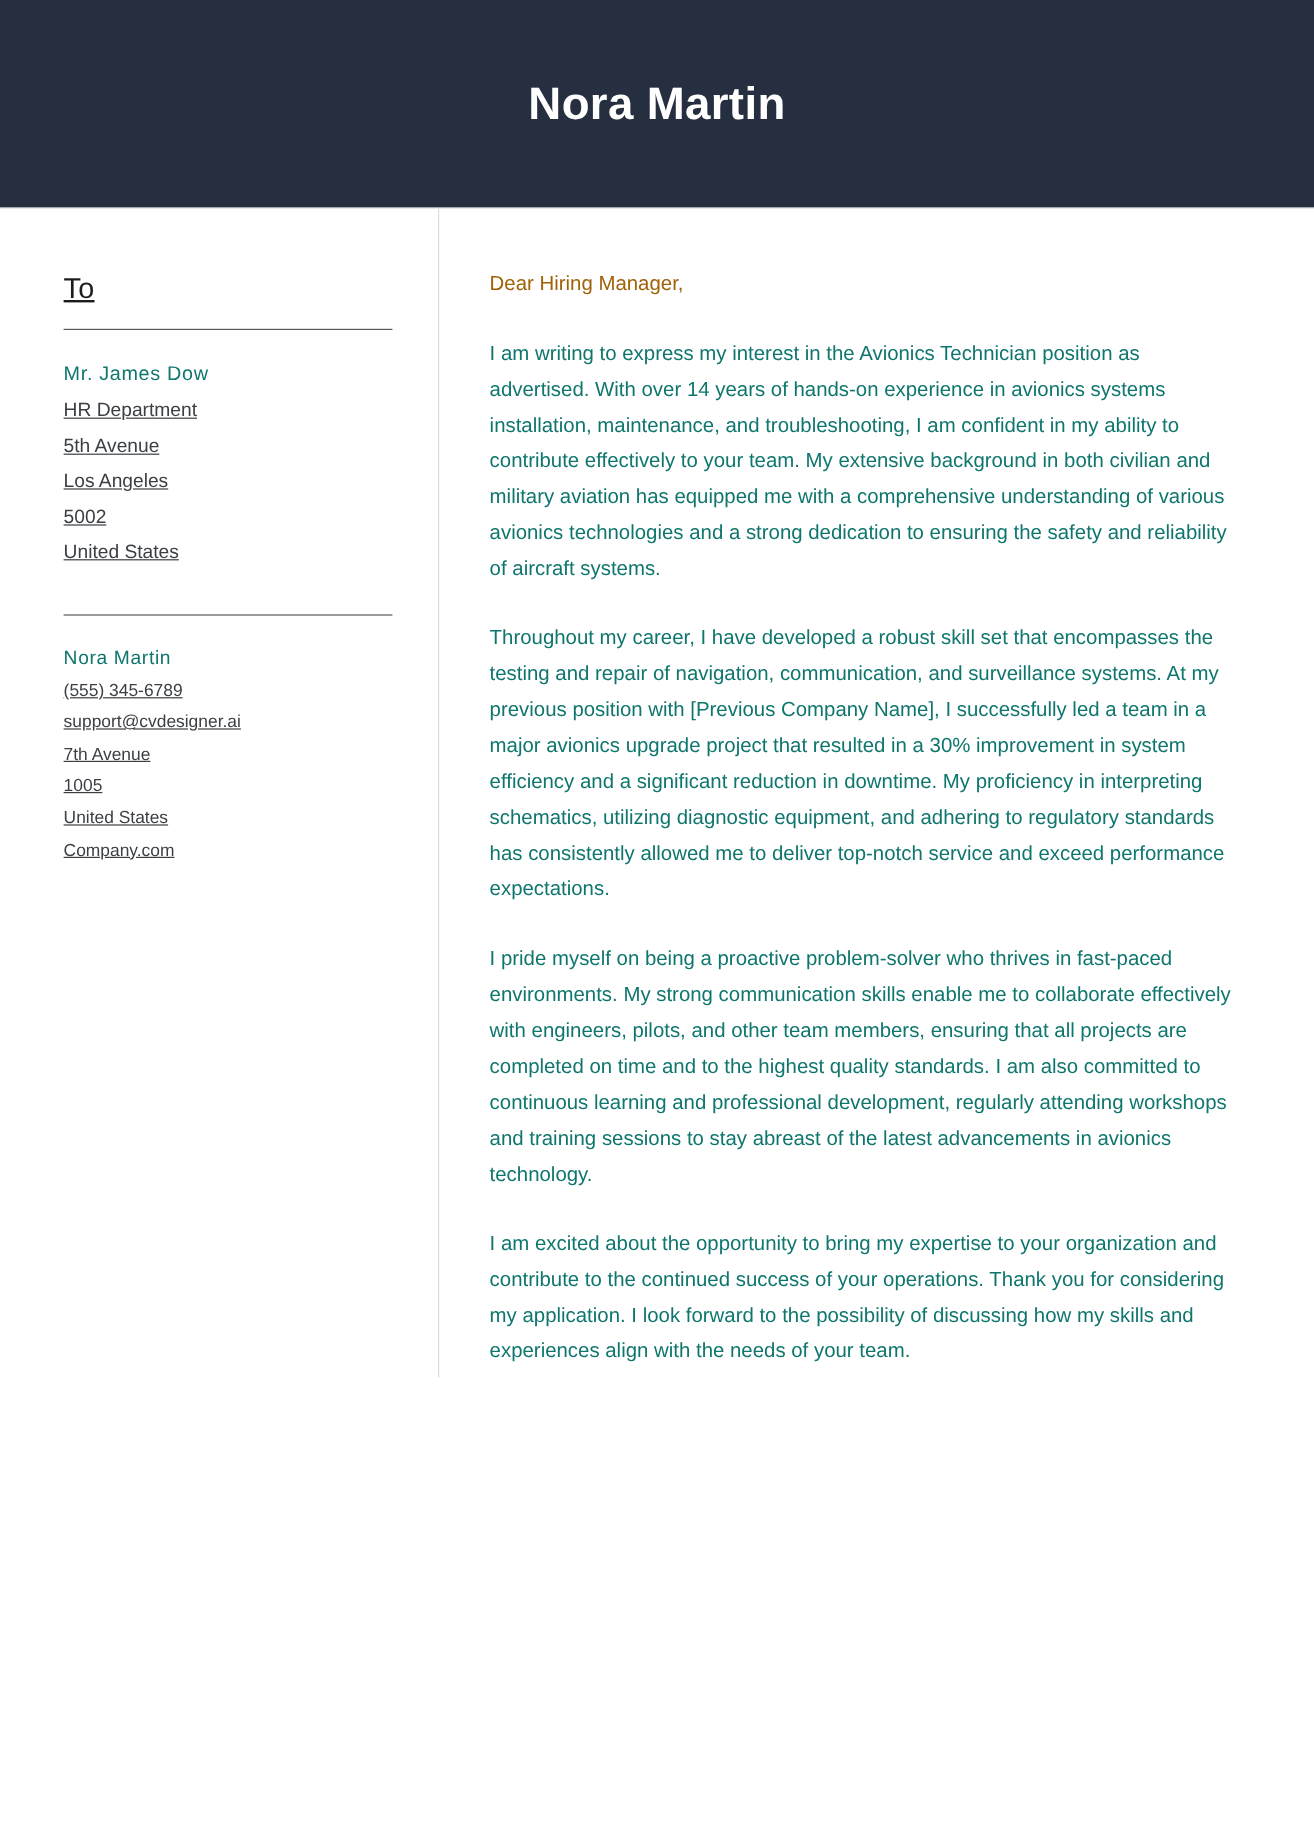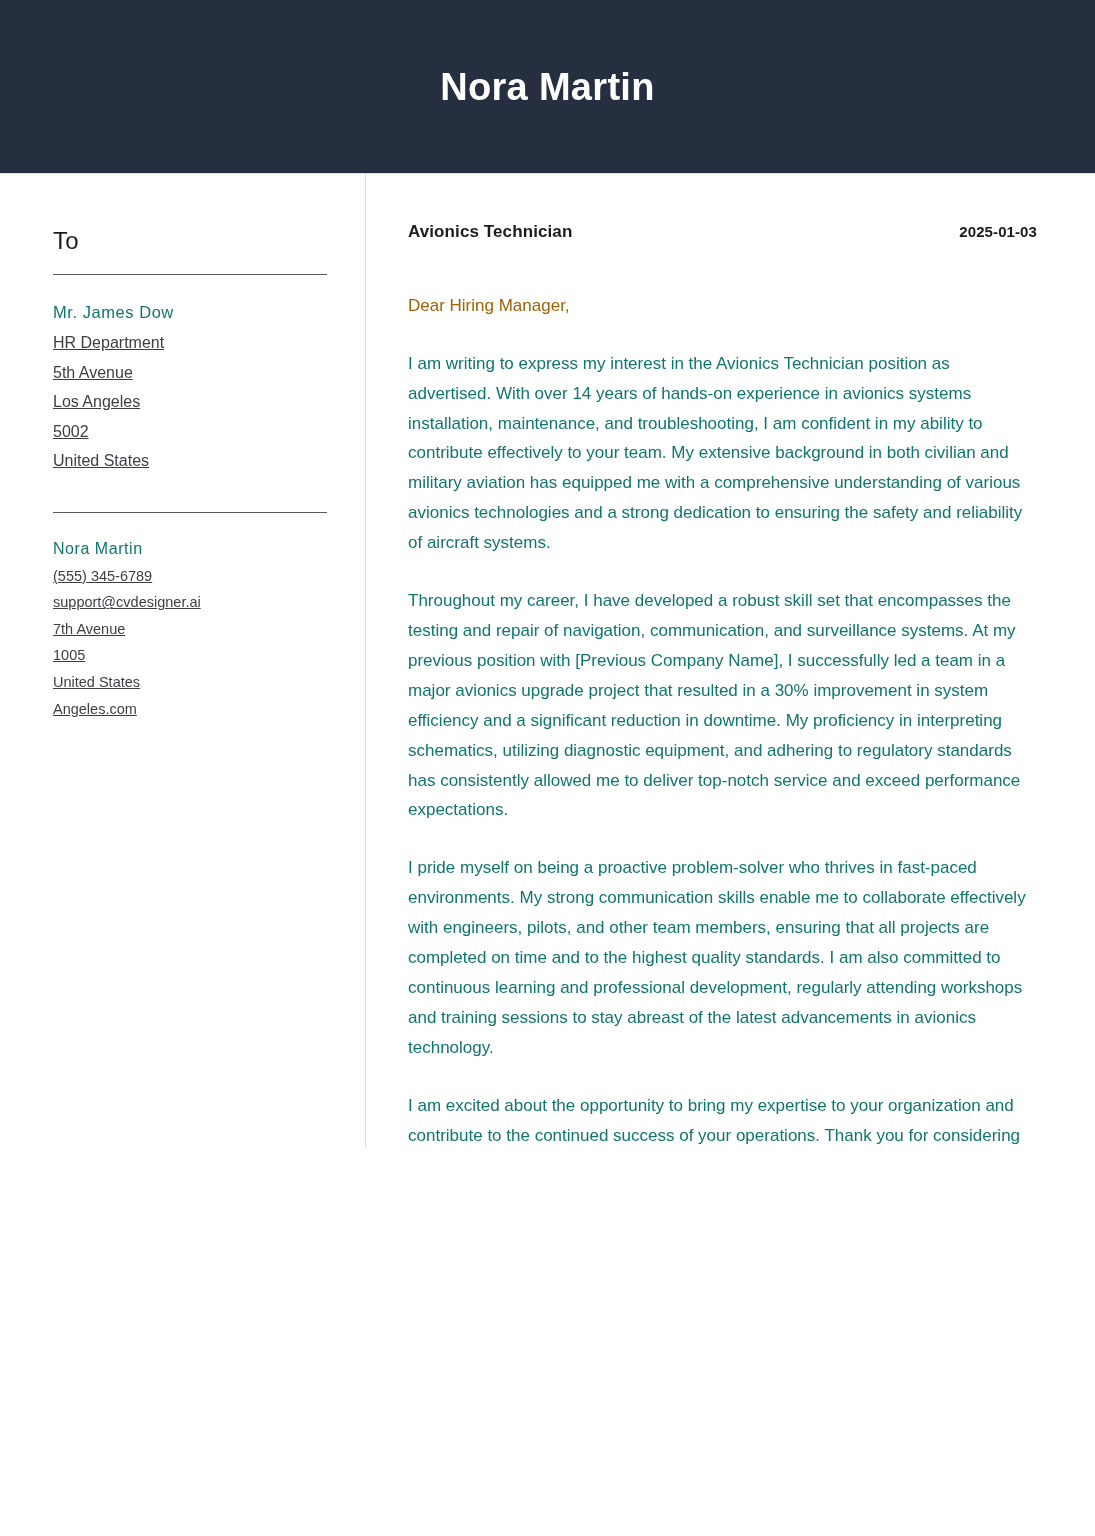--- a/index.html
+++ b/index.html
@@ -65,20 +65,21 @@
     width: 365px;
     padding: 54px 38px 0 53px;
   }
 
   .sect-head {
     font-size: 24px;
     font-weight: 500;
     color: #1c1c1c;
     letter-spacing: 0.2px;
     line-height: 1.1;
+    text-decoration: underline;
   }
 
   .sect-rule {
     width: 274px;
     height: 1px;
     background: #555a5f;
     margin-top: 20px;
     margin-bottom: 22px;
   }
 
@@ -199,31 +200,27 @@
     </div>
 
     <div class="from-block">
       <div class="sect-rule"></div>
       <div class="addr-name">Nora Martin</div>
       <div class="addr-line">(555) 345-6789</div>
       <div class="addr-line">support@cvdesigner.ai</div>
       <div class="addr-line">7th Avenue</div>
       <div class="addr-line">1005</div>
       <div class="addr-line">United States</div>
-      <div class="addr-line">Angeles.com</div>
+      <div class="addr-line">Company.com</div>
     </div>
 
   </div>
 
   <div class="main">
 
-    <div class="main-top">
-      <div class="job-title">Avionics Technician</div>
-      <div class="letter-date">2025-01-03</div>
-    </div>
 
     <div class="salutation">Dear Hiring Manager,</div>
 
     <div class="para">I am writing to express my interest in the Avionics Technician position as advertised. With over 14 years of hands-on experience in avionics systems installation, maintenance, and troubleshooting, I am confident in my ability to contribute effectively to your team. My extensive background in both civilian and military aviation has equipped me with a comprehensive understanding of various avionics technologies and a strong dedication to ensuring the safety and reliability of aircraft systems.</div>
     <div class="para">Throughout my career, I have developed a robust skill set that encompasses the testing and repair of navigation, communication, and surveillance systems. At my previous position with [Previous Company Name], I successfully led a team in a major avionics upgrade project that resulted in a 30% improvement in system efficiency and a significant reduction in downtime. My proficiency in interpreting schematics, utilizing diagnostic equipment, and adhering to regulatory standards has consistently allowed me to deliver top-notch service and exceed performance expectations.</div>
     <div class="para">I pride myself on being a proactive problem-solver who thrives in fast-paced environments. My strong communication skills enable me to collaborate effectively with engineers, pilots, and other team members, ensuring that all projects are completed on time and to the highest quality standards. I am also committed to continuous learning and professional development, regularly attending workshops and training sessions to stay abreast of the latest advancements in avionics technology.</div>
     <div class="para">I am excited about the opportunity to bring my expertise to your organization and contribute to the continued success of your operations. Thank you for considering my application. I look forward to the possibility of discussing how my skills and experiences align with the needs of your team.</div>
 
     <div class="closing">
       <div>Sincerely,</div>

